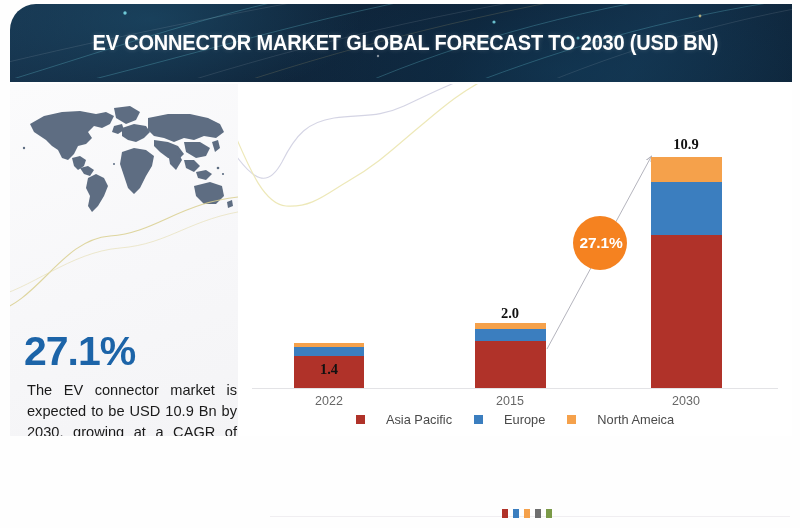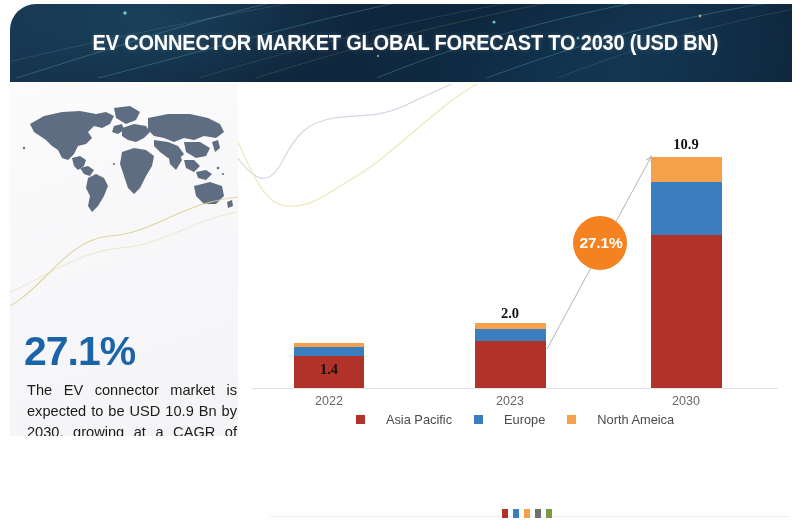--- a/index.html
+++ b/index.html
@@ -217,21 +217,21 @@
       </div>
       <div class="bar-label" style="left:91px;top:241px;margin-top:36px;">1.4</div>
       <div class="tick" style="left:91px;">2022</div>
 
       <div class="bar" style="left:237px;width:71px;height:64.6px;">
         <div class="seg" style="height:5.5px;background:#f5a14b;"></div>
         <div class="seg" style="height:12.3px;background:#3b7ebf;"></div>
         <div class="seg" style="height:46.8px;background:#b03229;"></div>
       </div>
       <div class="bar-label" style="left:272px;top:221px;">2.0</div>
-      <div class="tick" style="left:272px;">2023</div>
+      <div class="tick" style="left:272px;">2015</div>
 
       <div class="bar" style="left:413px;width:71px;height:231.5px;">
         <div class="seg" style="height:25.5px;background:#f5a14b;"></div>
         <div class="seg" style="height:53.1px;background:#3b7ebf;"></div>
         <div class="seg" style="height:152.9px;background:#b03229;"></div>
       </div>
       <div class="bar-label" style="left:448px;top:52px;">10.9</div>
       <div class="tick" style="left:448px;">2030</div>
 
       <div class="cagr-bubble" style="left:335px;top:132px;">

